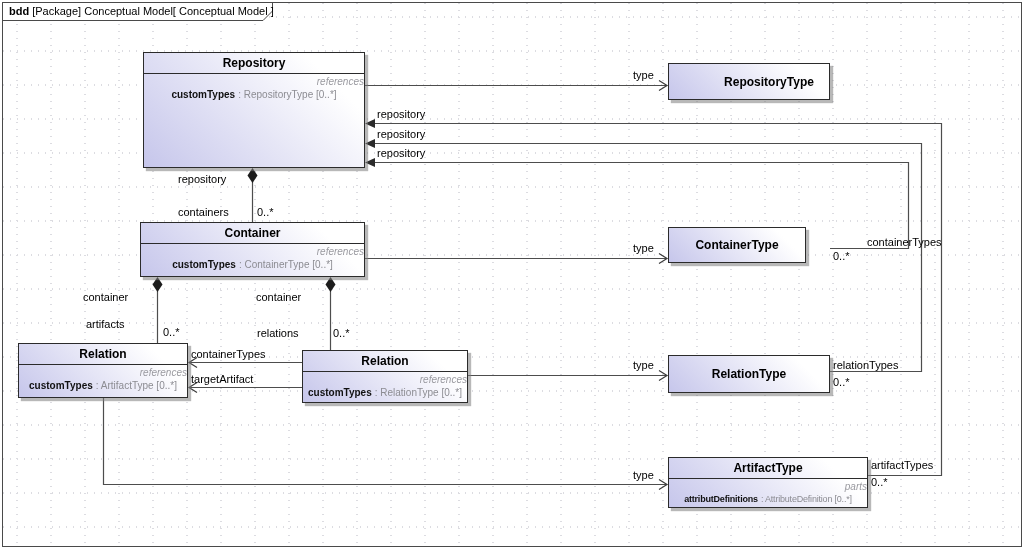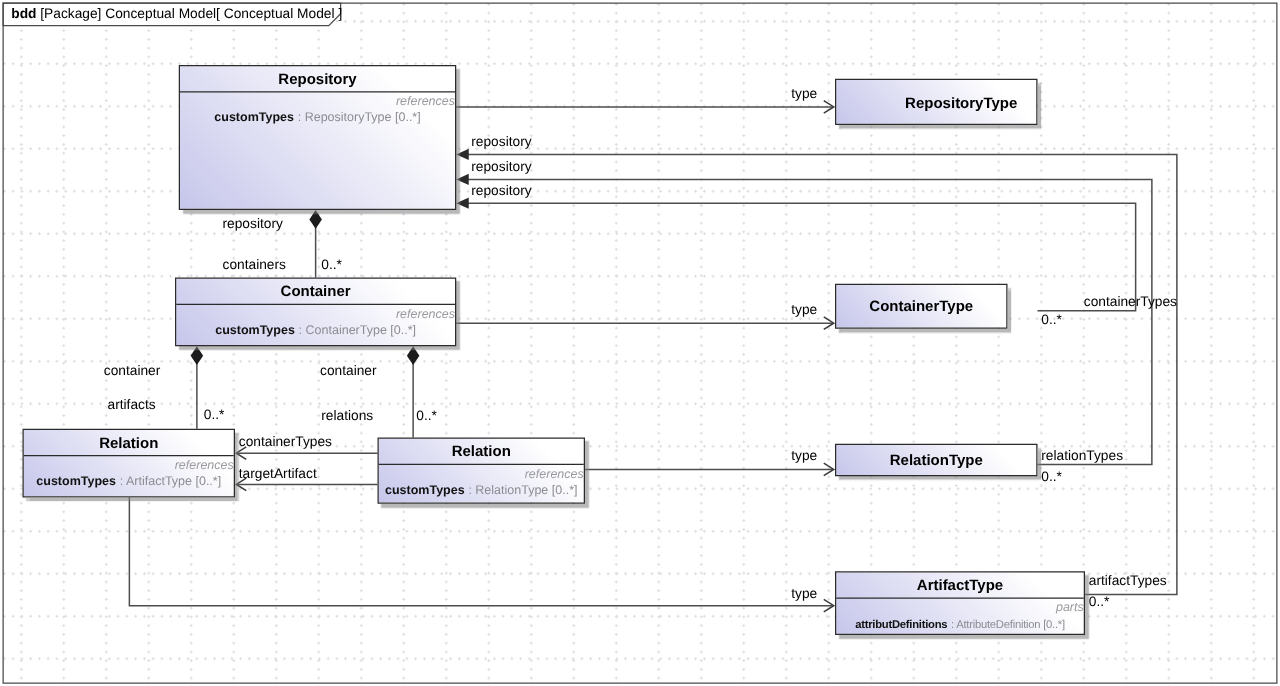--- a/index.html
+++ b/index.html
@@ -147,21 +147,21 @@
   </div>
 
   <div class="cls" style="left:302px;top:350px;width:166px;height:53px;">
     <div class="cls-title">Relation</div>
     <div class="cls-body">
       <div class="stereo">references</div>
       <div class="attr"><span class="attr-name">customTypes</span><span class="attr-rest">: RelationType [0..*]</span></div>
     </div>
   </div>
 
-  <div class="cls cls-simple" style="left:668px;top:355px;width:162px;height:26px;">
+  <div class="cls cls-simple" style="left:668px;top:355px;width:162px;height:38px;">
     <div class="cls-title">RelationType</div>
   </div>
 
   <div class="cls cls-artifacttype" style="left:668px;top:457px;width:200px;height:51px;">
     <div class="cls-title">ArtifactType</div>
     <div class="cls-body">
       <div class="stereo">parts</div>
       <div class="attr"><span class="attr-name">attributDefinitions</span><span class="attr-rest">: AttributeDefinition [0..*]</span></div>
     </div>
   </div>

